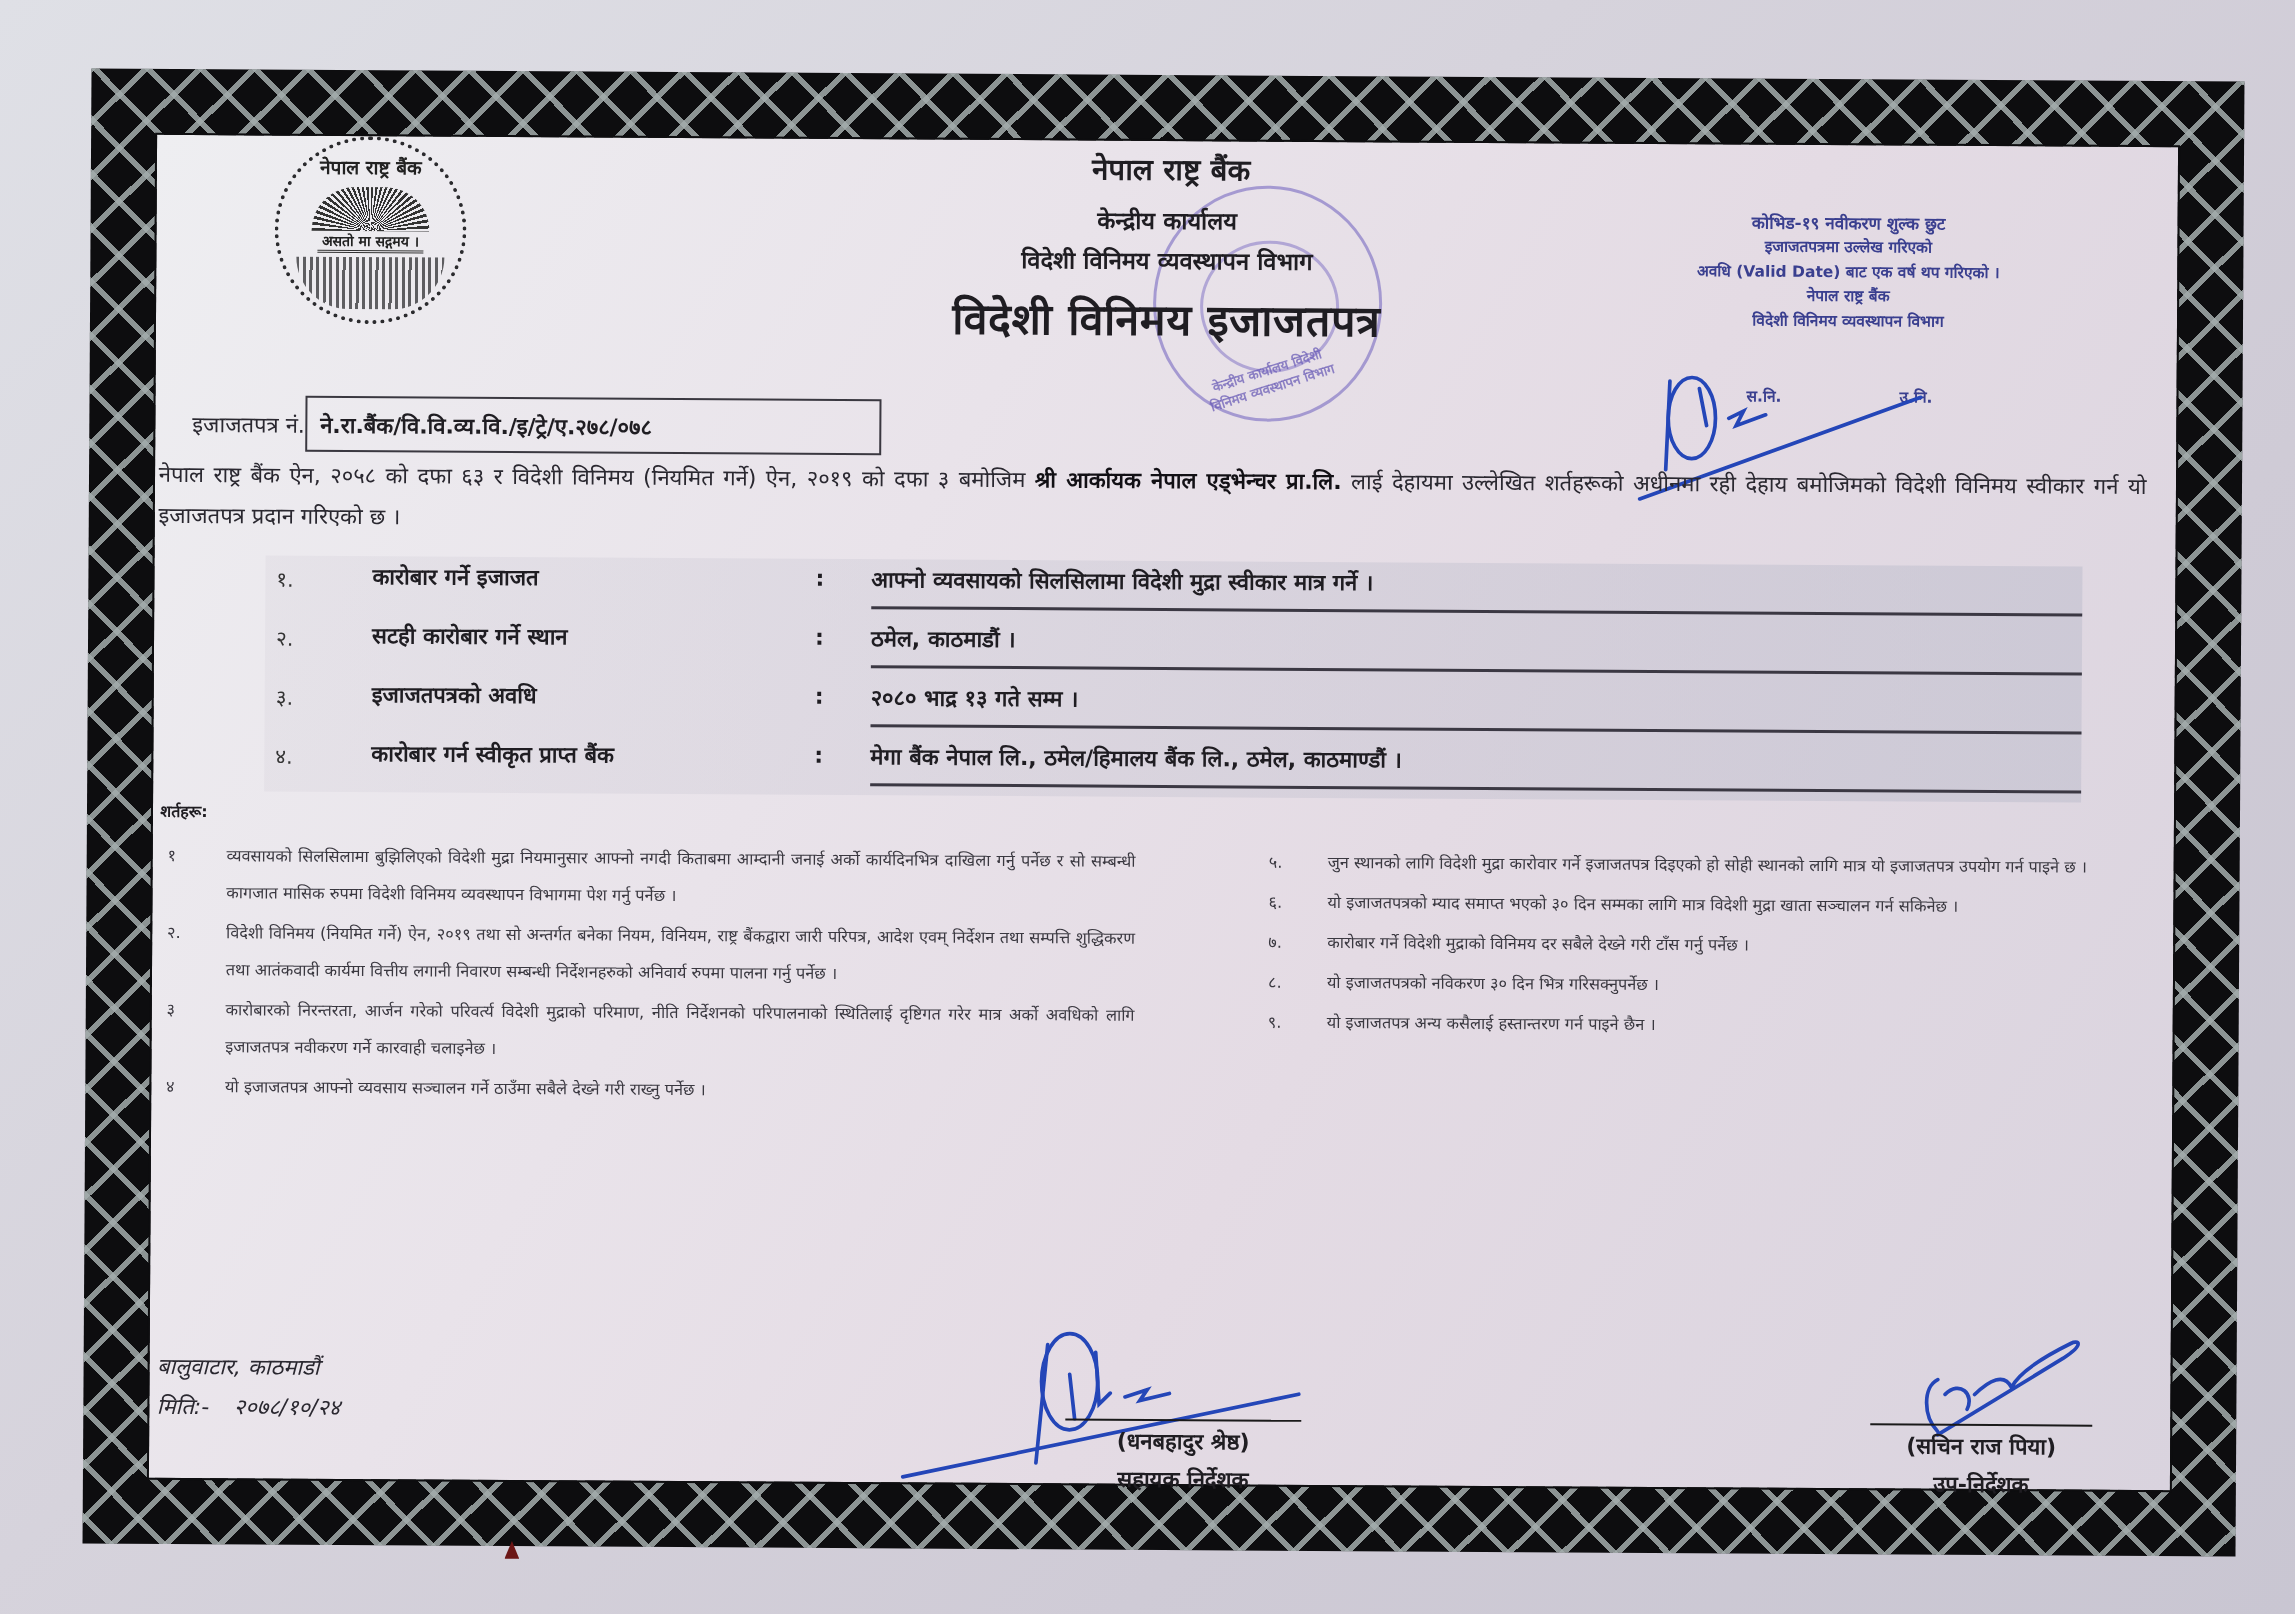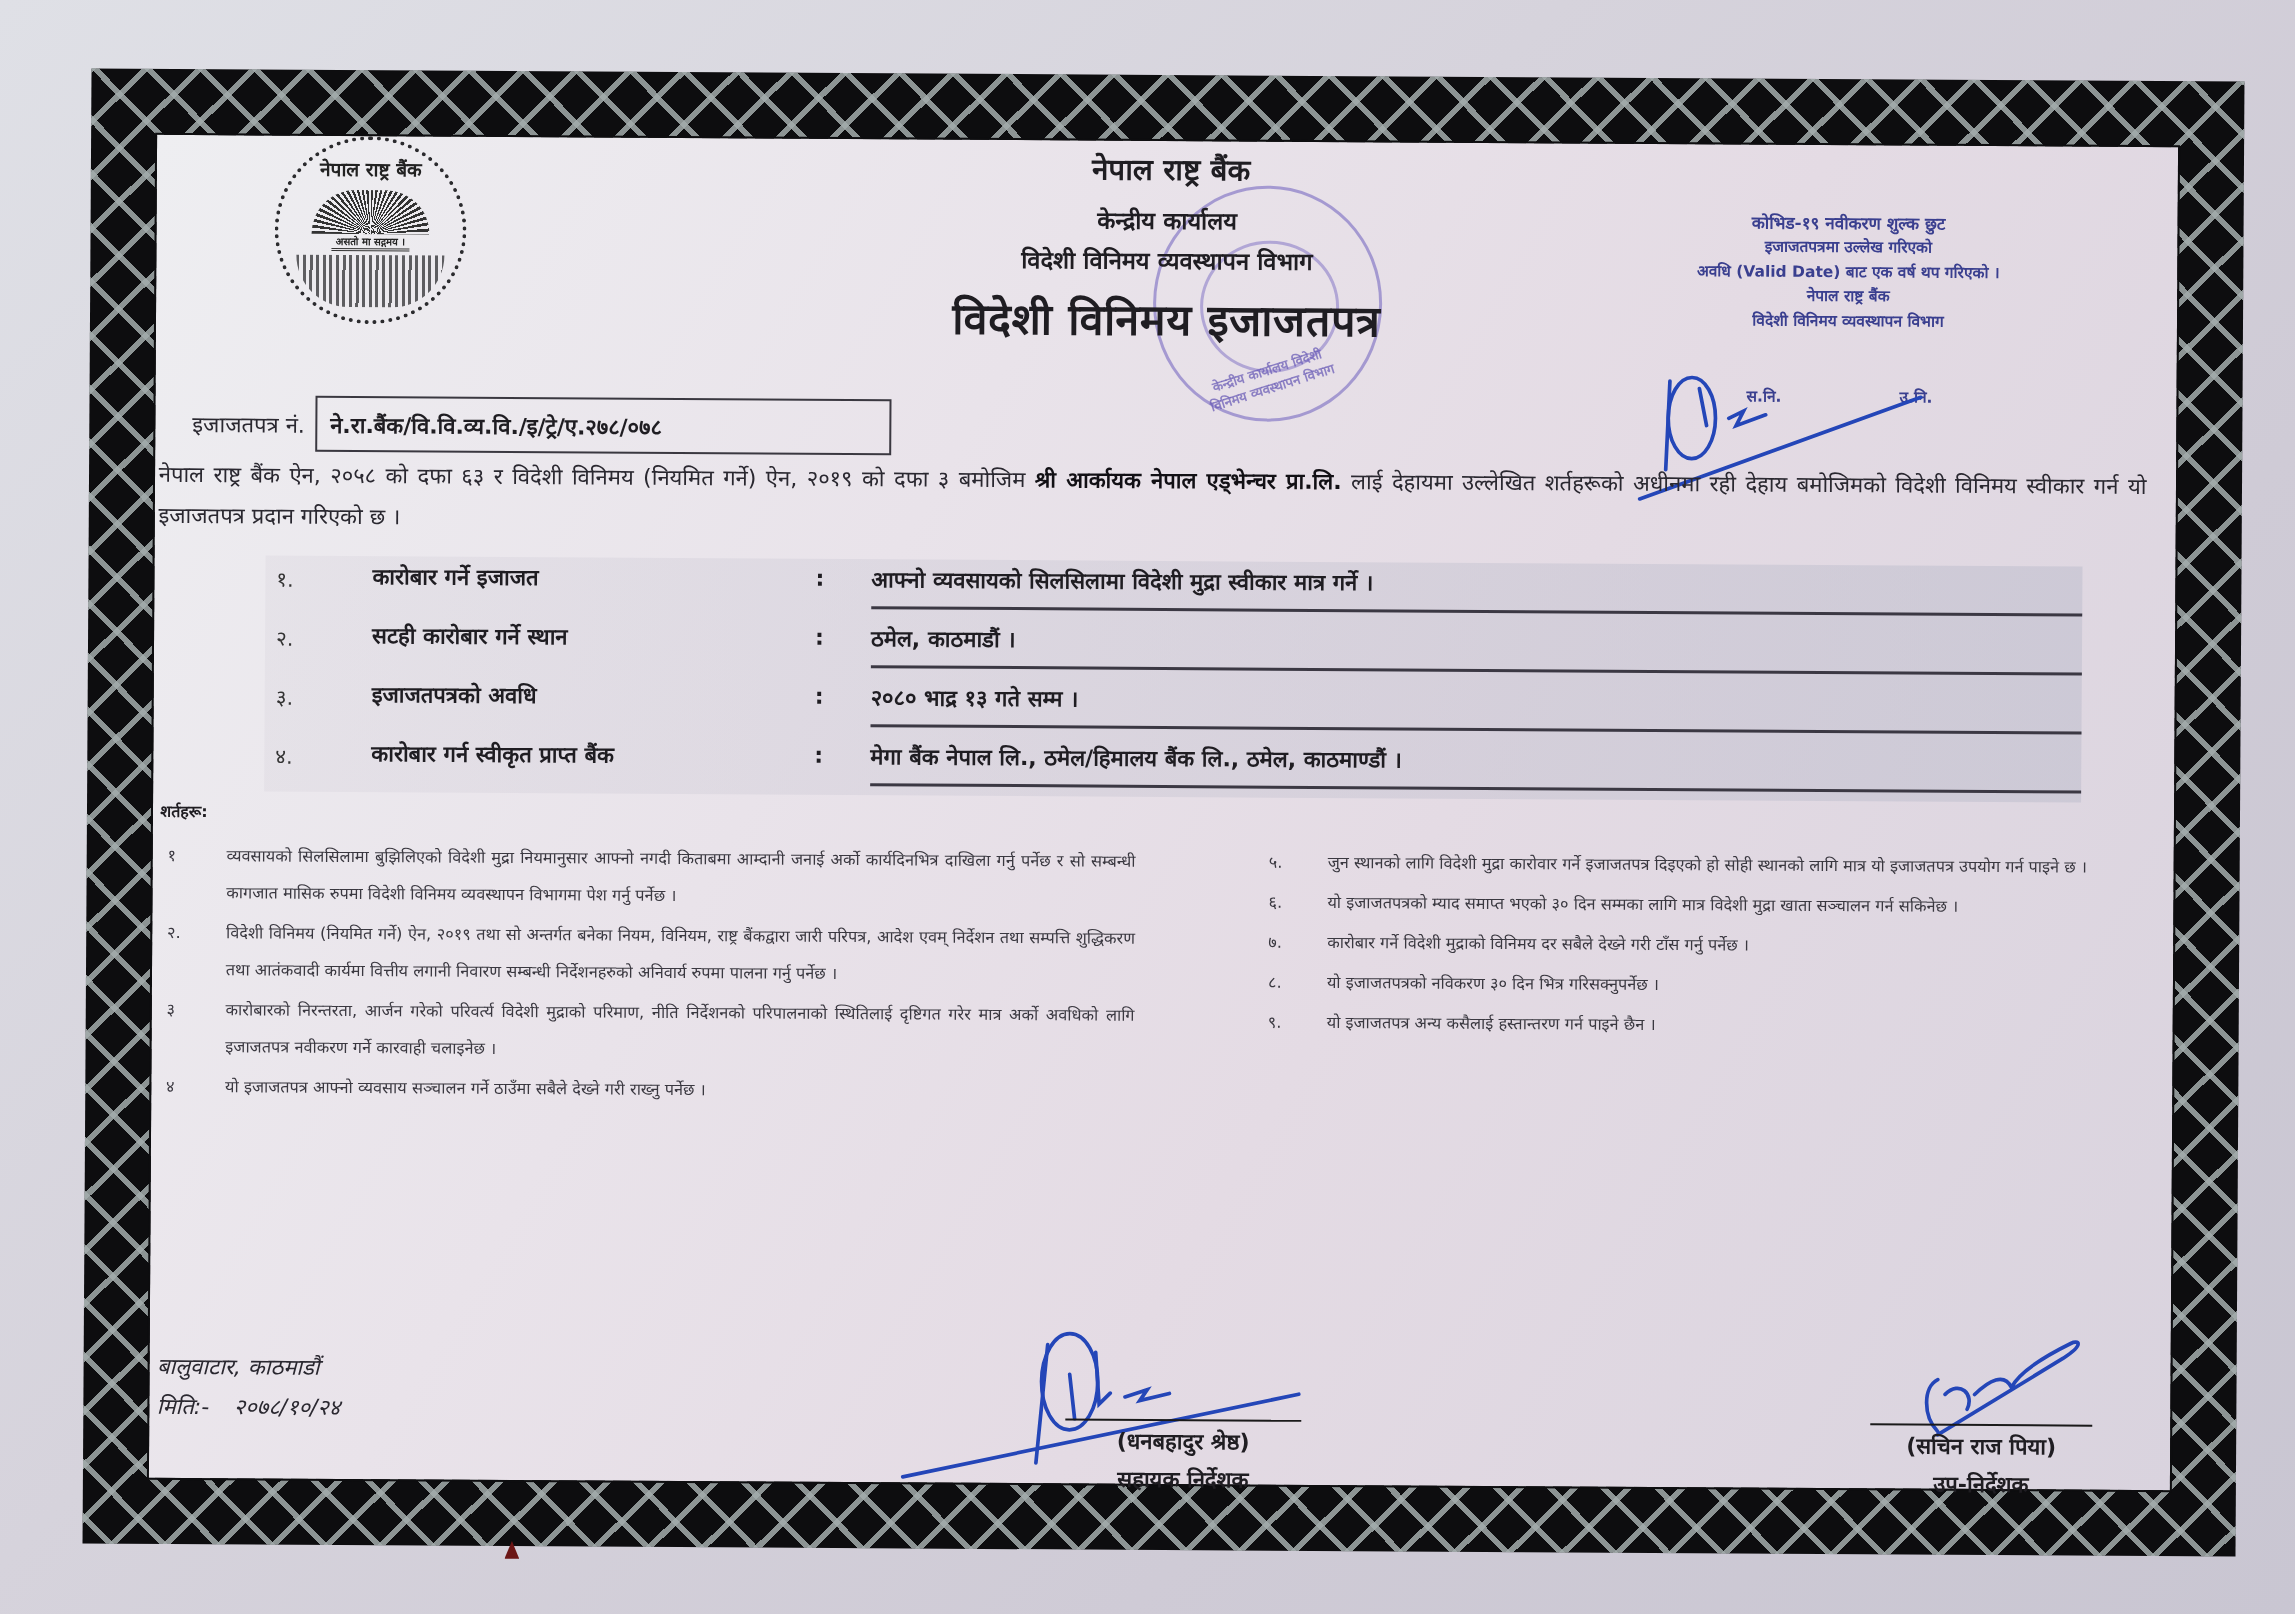--- a/index.html
+++ b/index.html
@@ -32,21 +32,21 @@
     position: absolute; left: 118px; top: 0px; width: 192px; height: 188px;
     border-radius: 50%;
     border: 4.4px dotted #2b2b2e;
     box-sizing: border-box;
     display: flex; align-items: center; justify-content: center; flex-direction: column;
     color: #222;
   }
   .emblem .sun { width: 118px; height: 44px; border-radius: 118px 118px 0 0;
     background: repeating-conic-gradient(from 270deg at 50% 100%, #333 0 3deg, transparent 3deg 6deg); margin-top: 7.4px; }
   .emblem .bank-name { font-size: 19px; font-weight: bold; margin-top: 3px; }
-  .emblem .motto { font-size: 10px; font-weight: bold; border-bottom: 3px double #333; padding: 0 4.4px; }
+  .emblem .motto { font-size: 14px; font-weight: bold; border-bottom: 3px double #333; padding: 0 4.4px; }
   .emblem .wings { width: 148px; height: 52px; margin-top: 4.4px;
     background: repeating-linear-gradient(90deg, #3a3a3d 0 3px, transparent 3px 6.6px);
     border-radius: 0 0 74px 74px; opacity: 0.8; }
 
   .header { position: absolute; left: 0; right: 0; top: 7.4px; text-align: center; }
   .header .h1 { font-size: 29.6px; font-weight: bold; margin-left: 7.4px; }
   .header .h2 { font-size: 23.6px; font-weight: bold; margin-top: 14.8px; }
   .header .h3 { font-size: 23.6px; font-weight: bold; margin-top: 7.4px; }
   .header .title { font-size: 43px; font-weight: bold; margin-top: 13.3px; letter-spacing: 0.7px; }
 
@@ -65,21 +65,21 @@
   .covid-note {
     position: absolute; left: 1485px; top: 66px; width: 414px; text-align: center;
     color: #3a3f8f; font-size: 15.5px; line-height: 24.4px; font-weight: bold;
   }
   .covid-note .title-line { font-size: 17px; }
   .covid-sign { position: absolute; left: 1574px; top: 240px; width: 281px; color: #3a3f8f; font-size: 15.5px; font-weight: bold; }
   .covid-sign .sn { position: absolute; left: 17px; }
   .covid-sign .un { position: absolute; left: 170px; }
 
   .permit-no { position: absolute; left: 37px; top: 260px; display: flex; align-items: center; }
-  .permit-no .lbl { font-size: 22px; margin-right: 10px; color: #2a2830; }
+  .permit-no .lbl { font-size: 22px; margin-right: 0; color: #2a2830; }
   .permit-no .box {
     border: 2.2px solid #3a3840; width: 576px; height: 56px; box-sizing: border-box;
     display: flex; align-items: center; padding-left: 13.3px; font-size: 22px; font-weight: bold;
   }
 
   .preamble { position: absolute; left: 3.7px; right: 29.6px; top: 319px; font-size: 22px; line-height: 41px; text-align: justify; color: #2a2830; }
   .preamble b { color: #121015; }
 
   .details {
     position: absolute; left: 111px; top: 420px; width: 1817px; height: 236px;

